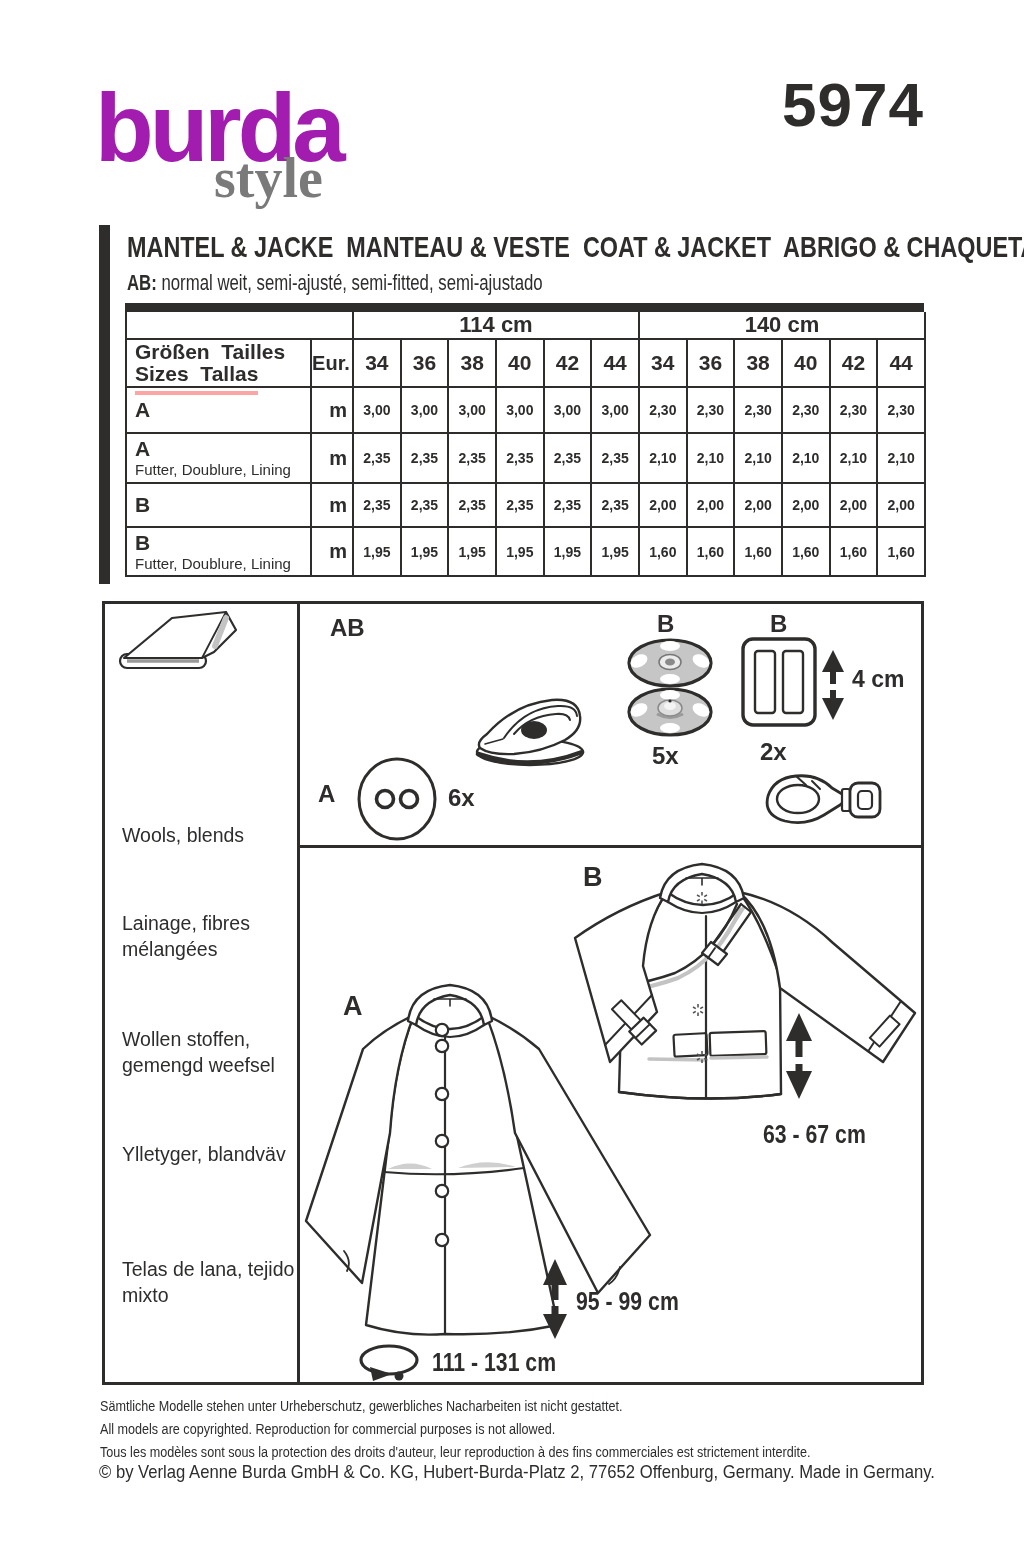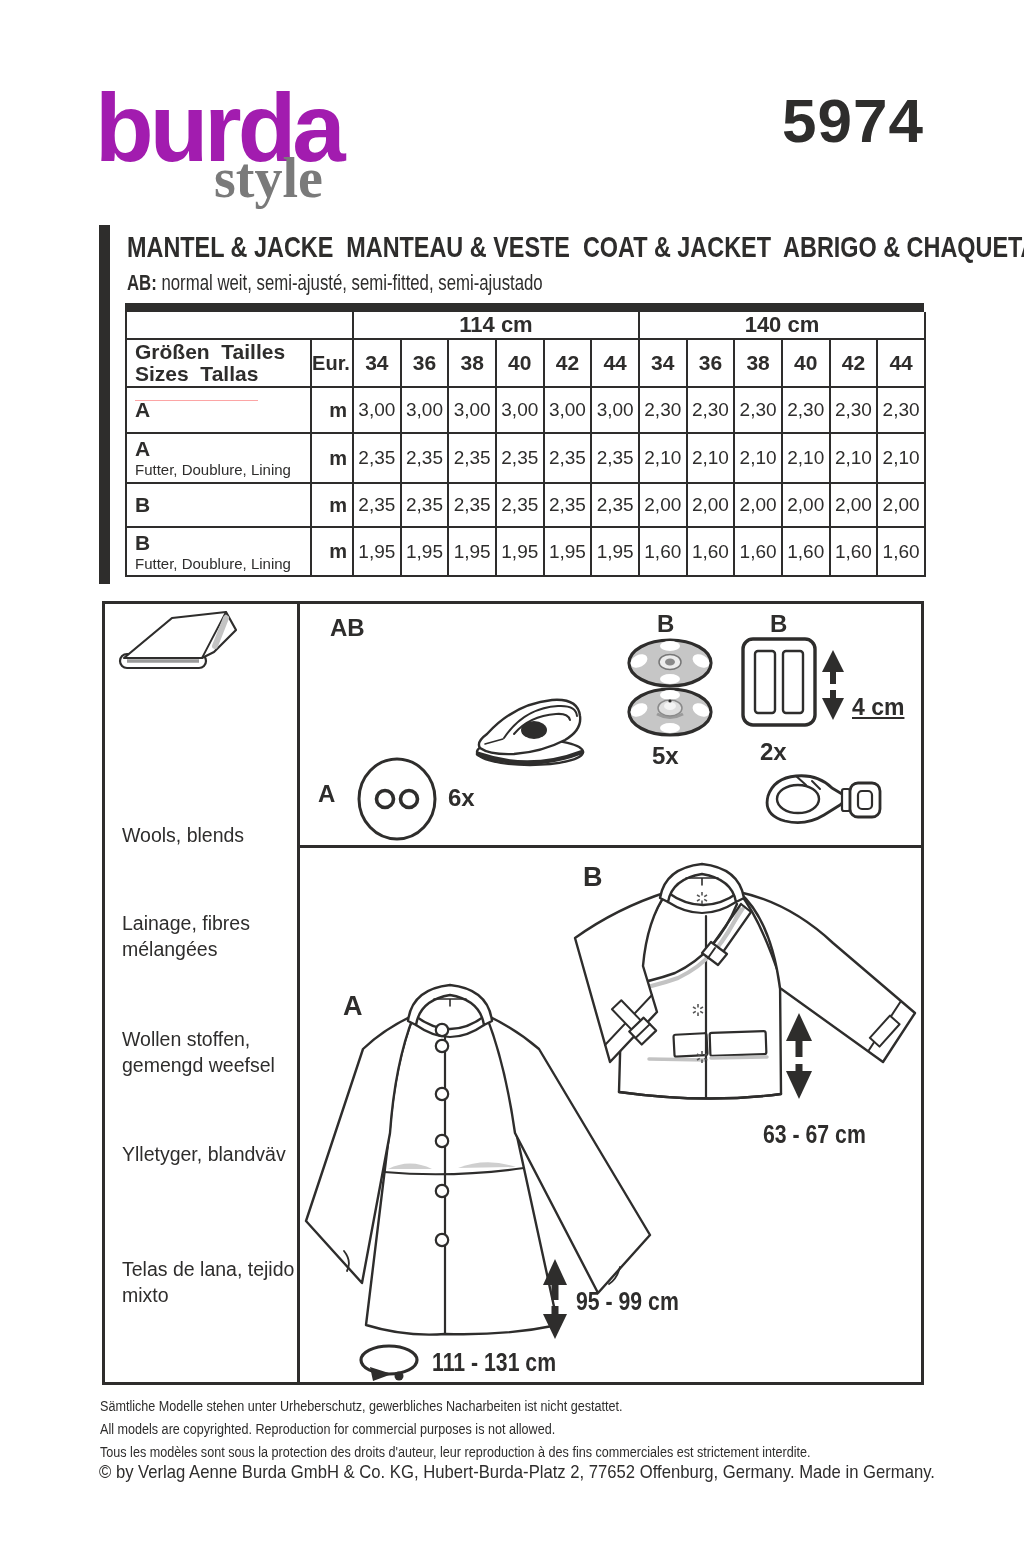--- a/index.html
+++ b/index.html
@@ -18,22 +18,22 @@
   .subtitle{font-size:21.5px;line-height:1;}
   .vbar{background:#2e2d2c;}
   
   .ftable{border-collapse:collapse;table-layout:fixed;width:799px;}
   .ftable td{border:2px solid #2e2d2c;vertical-align:middle;padding:0;}
   td.grp{font-size:22px;font-weight:bold;text-align:center;}
   td.szh{font-size:21px;font-weight:bold;text-align:center;}
   td.lbl{text-align:left;padding-left:8px;font-size:21px;font-weight:bold;line-height:1.05;}
   td.lbl .sub{display:block;font-size:15px;font-weight:normal;margin-top:2px;}
   td.unit{text-align:right;padding-right:5px;font-size:20px;font-weight:bold;}
-  td.val{text-align:center;font-size:19px;font-weight:normal;}
-  .ul{border-bottom:1px solid #fca5a5;padding-bottom:15px;}
+  td.val{text-align:center;font-size:14px;font-weight:bold;}
+  .ul{border-bottom:4px solid #fca5a5;padding-bottom:6px;}
   .thickbar{background:#2e2d2c;height:9px;width:799px;}
   
   .mainbox{border:3px solid #2e2d2c;}
   .fab-item{font-size:19.5px;line-height:26px;}
   .nlabel{font-size:24px;font-weight:bold;line-height:1;}
   .ncount{font-size:24px;font-weight:bold;line-height:1;}
   .ntext{font-size:21px;line-height:23px;}
   .viewlabel{font-size:27px;font-weight:bold;line-height:1;}
   .measure{font-size:25px;font-weight:bold;line-height:1;}
   .foot{font-size:14px;line-height:1;}
@@ -43,21 +43,21 @@
   .wh{fill:#ffffff;stroke:#2e2d2c;stroke-linejoin:round;}
   .shadow{stroke:#c3c3c3;fill:none;stroke-linecap:round;}
 </style>
 </head>
 <body>
 
 <div id="page">
 
   <div class="abs logo-burda" style="left:95px;top:80px;">burda</div>
   <div class="abs logo-style" style="left:214px;top:150px;">style</div>
-  <div class="abs pattern-number" style="left:782px;top:90px;">5974</div>
+  <div class="abs pattern-number" style="left:782px;top:74px;">5974</div>
 
   <div class="abs vbar" style="left:99px;top:225px;width:11px;height:359px;"></div>
   <div class="abs title" style="left:127px;top:232px;width:820px;">
     <span class="sx78">MANTEL &amp; JACKE  MANTEAU &amp; VESTE  COAT &amp; JACKET  ABRIGO &amp; CHAQUETA</span>
   </div>
   <div class="abs subtitle" style="left:127px;top:273px;width:700px;">
     <span class="sx78"><span class="b">AB:</span><span> normal weit, semi-ajusté, semi-fitted, semi-ajustado</span></span>
   </div>
 
   <div class="abs" style="left:125px;top:303px;">
@@ -221,21 +221,21 @@
     <rect x="3" y="3" width="72" height="86" rx="10" class="wh" stroke-width="3.4"></rect>
     <rect x="15" y="15" width="20" height="62" rx="3" class="wh" stroke-width="2.4"></rect>
     <rect x="43" y="15" width="20" height="62" rx="3" class="wh" stroke-width="2.4"></rect>
   </svg>
   <svg class="abs" style="left:822px;top:650px;" width="22" height="70" viewBox="0 0 22 70" fill="#2e2d2c">
     <polygon points="11,0 0,22 22,22"></polygon>
     <rect x="8" y="22" width="6" height="12"></rect>
     <rect x="8" y="40" width="6" height="8"></rect>
     <polygon points="11,70 0,48 22,48"></polygon>
   </svg>
-  <div class="abs measure" style="left:852px;top:696px;font-size:23px;text-decoration:underline;">4 cm</div>
+  <div class="abs measure" style="left:852px;top:668px;font-size:23px;">4 cm</div>
   <div class="abs ncount" style="left:760px;top:740px;">2x</div>
 
   <svg class="abs" style="left:760px;top:772px;" width="124" height="56" viewBox="0 0 124 56">
     <path d="M36 4 Q14 6 8 24 Q3 43 25 49 Q46 54 64 43 L80 33 Q86 29 82 22 L72 16 Q58 2 36 4 Z" class="wh" stroke-width="2.8"></path>
     <ellipse cx="38" cy="27" rx="21" ry="14" class="wh" stroke-width="2.4"></ellipse>
     <path d="M36 4 L46 13 M52 9 L60 17" class="ln" stroke-width="2"></path>
     <rect x="82" y="17" width="8" height="22" rx="2" class="wh" stroke-width="2.2"></rect>
     <rect x="90" y="11" width="30" height="34" rx="8" class="wh" stroke-width="2.8"></rect>
     <rect x="98" y="19" width="14" height="18" rx="4" class="wh" stroke-width="2.2"></rect>
   </svg>

